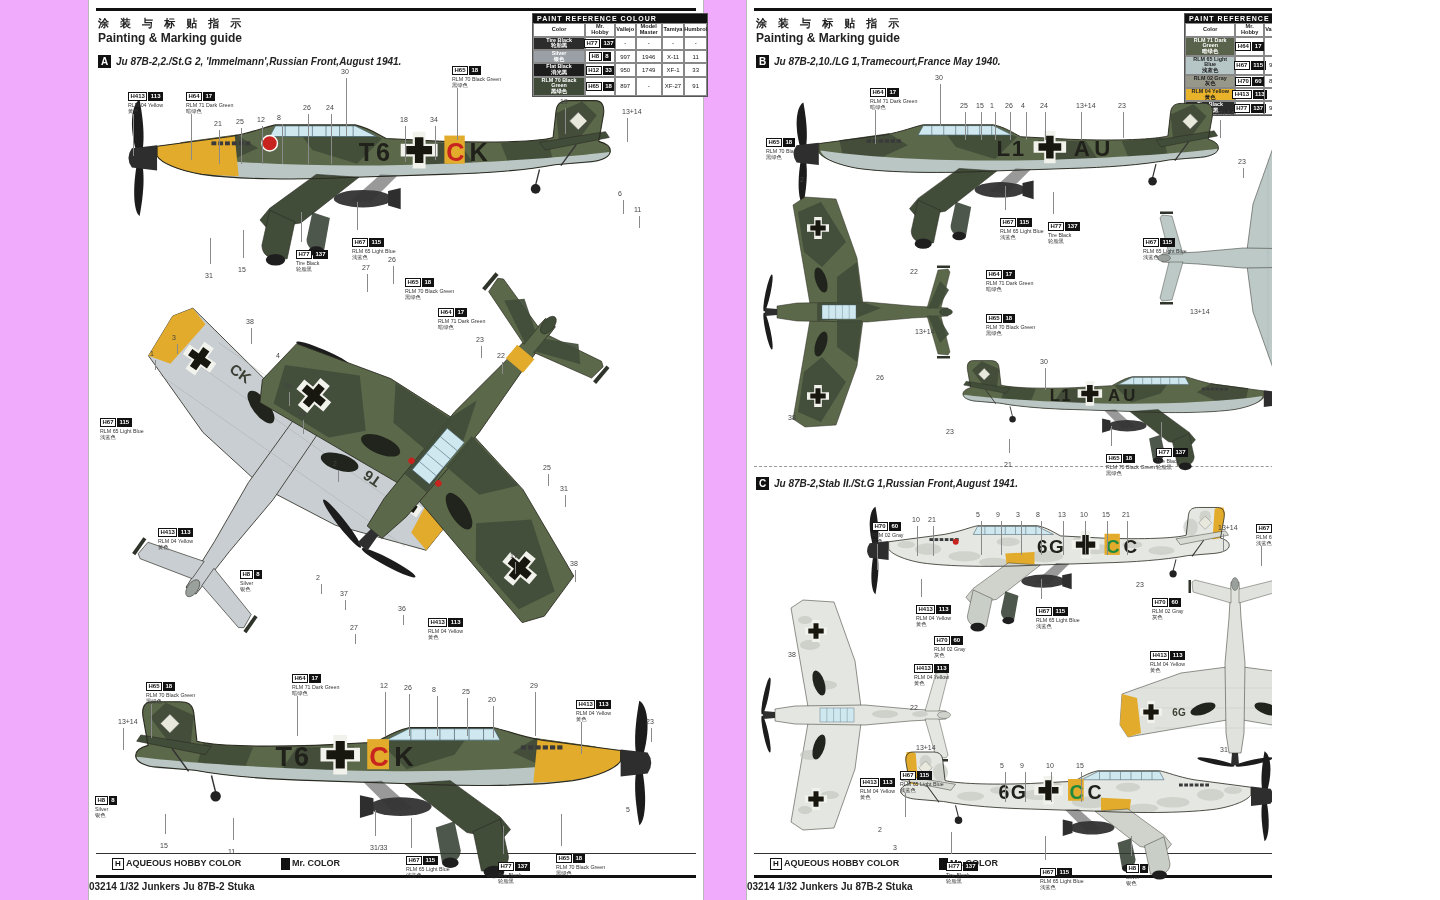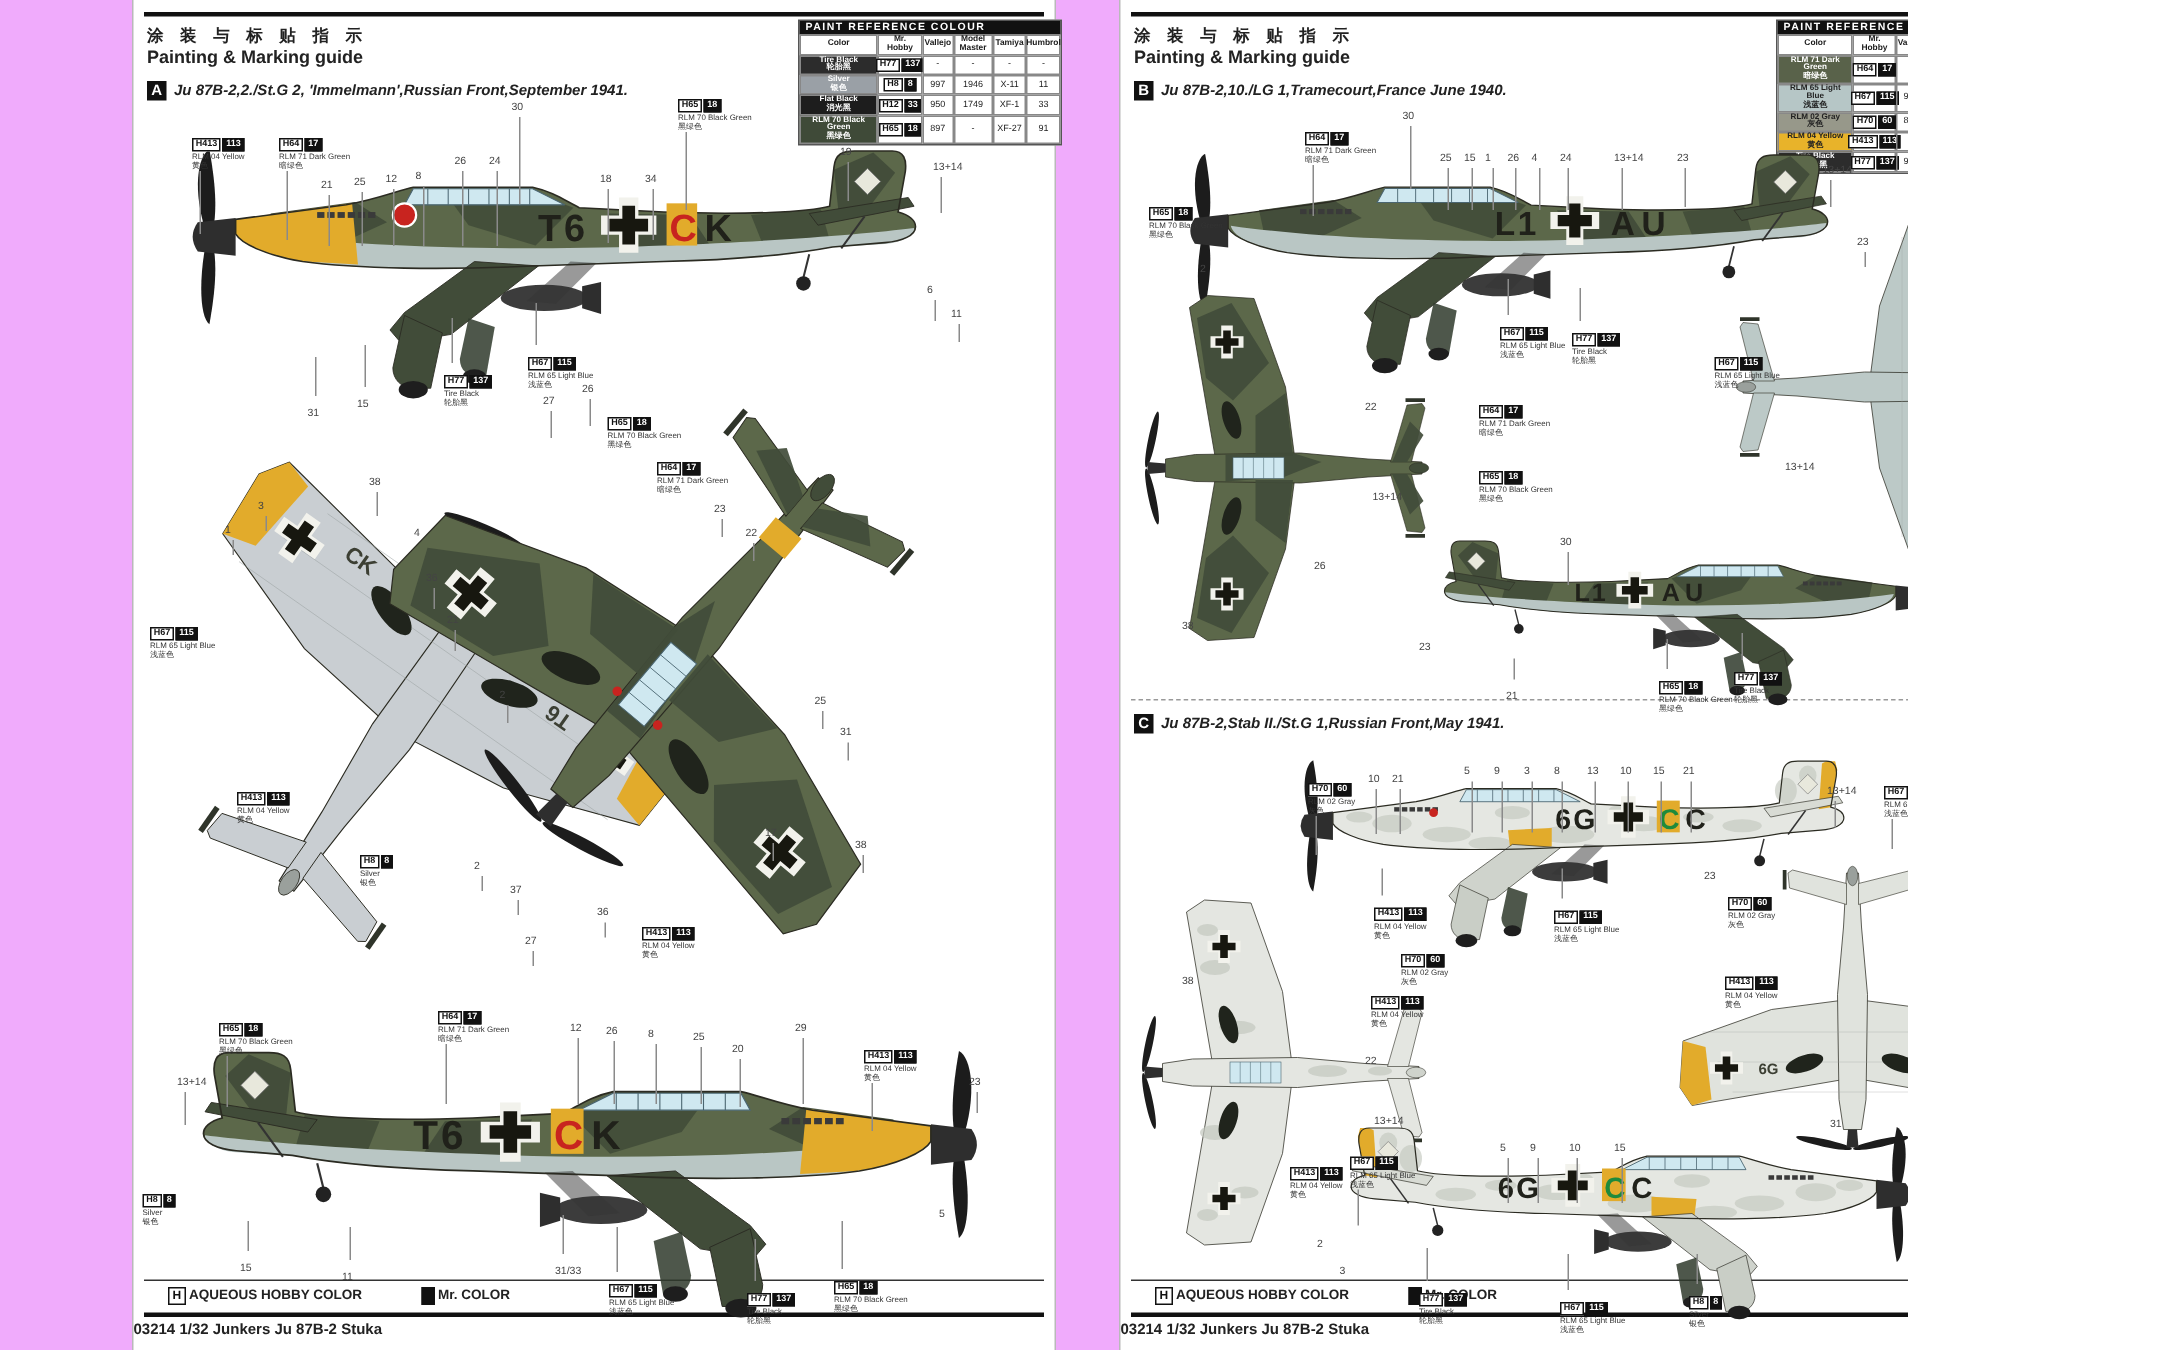--- a/index.html
+++ b/index.html
@@ -51,21 +51,21 @@
 
 <div id="sheet">
 
   <div class="page" id="pageL" style="left:88px">
     <div class="edge l"></div>
     <div class="edge r"></div>
     <div class="topbar"></div>
     <div class="hcn">涂 装 与 标 贴 指 示</div>
     <div class="hen">Painting &amp; Marking guide</div>
     <div class="srow" style="top:52px">
-      <span class="sbox">A</span><span class="sdesc">Ju 87B-2,2./St.G 2, 'Immelmann',Russian Front,September 1941.</span>
+      <span class="sbox">A</span><span class="sdesc">Ju 87B-2,2./St.G 2, 'Immelmann',Russian Front,August 1941.</span>
     </div>
     <div class="ptable" id="tableL" style="left:444px;top:13px;width:174px;">
         <div class="pt-title">PAINT REFERENCE COLOUR</div>
         <div class="pt-grid">
           <div class="pt-h">Color</div>
           <div class="pt-h">Mr. Hobby</div>
           <div class="pt-h">Vallejo</div>
           <div class="pt-h">Model Master</div>
           <div class="pt-h">Tamiya</div>
           <div class="pt-h">Humbrol</div>
@@ -131,25 +131,25 @@
     <div class="fkit">03214   1/32   Junkers Ju 87B-2 Stuka</div>
   </div>
 
   <div class="page" id="pageR" style="left:746px">
     <div class="edge l"></div>
     <div class="edge r"></div>
     <div class="topbar"></div>
     <div class="hcn">涂 装 与 标 贴 指 示</div>
     <div class="hen">Painting &amp; Marking guide</div>
     <div class="srow" style="top:52px">
-      <span class="sbox">B</span><span class="sdesc">Ju 87B-2,10./LG 1,Tramecourt,France June 1940.</span>
+      <span class="sbox">B</span><span class="sdesc">Ju 87B-2,10./LG 1,Tramecourt,France May 1940.</span>
     </div>
     <div class="dashsep"></div>
     <div class="srow" style="top:474px">
-      <span class="sbox">C</span><span class="sdesc">Ju 87B-2,Stab II./St.G 1,Russian Front,May 1941.</span>
+      <span class="sbox">C</span><span class="sdesc">Ju 87B-2,Stab II./St.G 1,Russian Front,August 1941.</span>
     </div>
     <div class="ptable" id="tableR" style="left:438px;top:13px;width:168px;">
         <div class="pt-title">PAINT REFERENCE COLOUR</div>
         <div class="pt-grid">
           <div class="pt-h">Color</div>
           <div class="pt-h">Mr. Hobby</div>
           <div class="pt-h">Vallejo</div>
           <div class="pt-h">Model Master</div>
           <div class="pt-h">Tamiya</div>
           <div class="pt-h">Humbrol</div>

